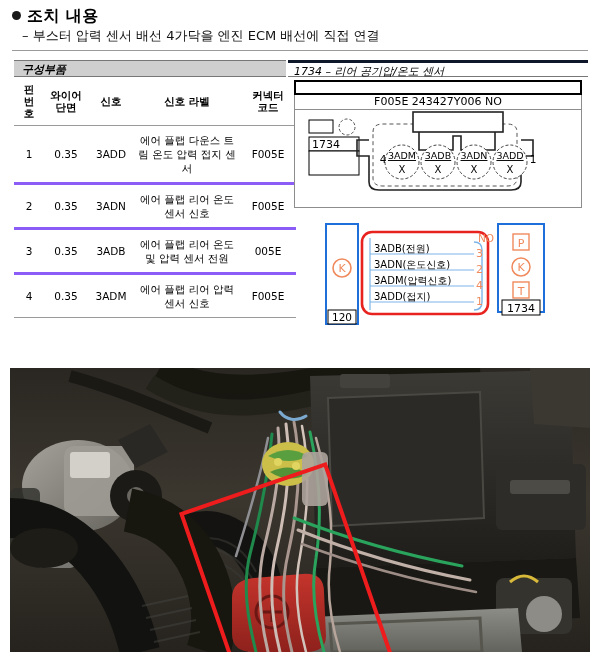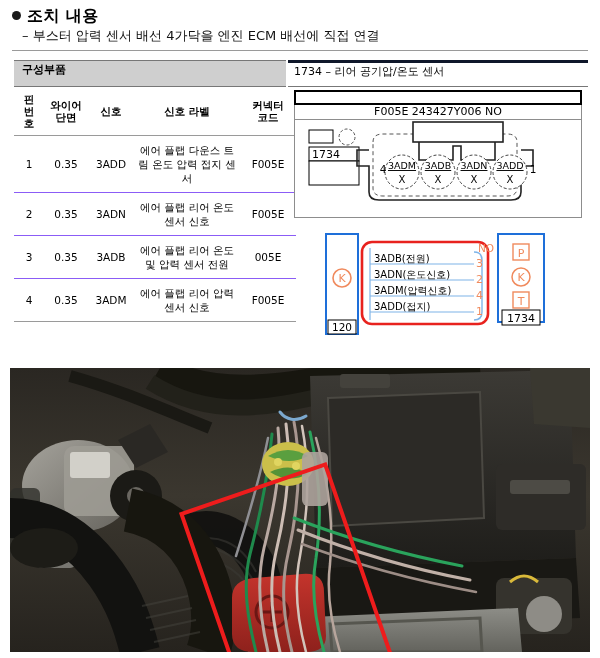--- a/index.html
+++ b/index.html
@@ -19,37 +19,37 @@
     background:#1a1a1a;margin-right:6px;vertical-align:middle;position:relative;top:-1px;}
   .note-sub{font-size:13px;margin-top:4px;padding-left:10px;line-height:15px;color:#111;}
 
   .hr-top{position:absolute;left:12px;top:50px;width:576px;height:1px;background:#9a9a9a;}
 
   
   .left-panel{position:absolute;left:14px;top:60px;width:272px;}
   .right-panel{position:absolute;left:288px;top:60px;width:300px;}
 
   .bar{
-    height:27px;line-height:17px;
+    height:17px;line-height:17px;
     background:#cfcfcf;
     border-top:1px solid #777;border-bottom:1px solid #777;
     font-size:11px;font-weight:bold;padding-left:8px;
-    box-sizing:border-box;color:#000;
+    box-sizing:border-box;color:#000;font-style:italic;
   }
   .bar-plain{background:#fff;border-top:3px solid #0f172a;border-bottom:1px solid #777;
     font-weight:normal;padding-left:6px;}
 
   table.parts{border-collapse:collapse;width:272px;table-layout:fixed;font-size:10.5px;}
   table.parts th{
     font-weight:bold;font-size:10.5px;text-align:center;vertical-align:middle;
     padding:6px 1px;border-bottom:1px solid #9a9a9a;line-height:13px;
   }
   table.parts td{
     text-align:center;vertical-align:middle;padding:7px 2px;
-    border-bottom:1px solid #8b5cf6;line-height:14px;font-size:10.5px;
+    border-bottom:3px solid #8b5cf6;line-height:14px;font-size:10.5px;
   }
   table.parts tr:last-child td{border-bottom:1px solid #9a9a9a;}
   td.lbl{text-align:left;padding-left:5px;padding-right:4px;}
   .c1{width:28px}.c2{width:42px}.c3{width:44px}.c4{width:104px}.c5{width:54px}
   .vstack{display:block;line-height:12px;}
 
   
   .conn-wrap{position:relative;margin-top:3px;}
   .conn-top{border:2px solid #000;height:15px;box-sizing:border-box;margin:0 6px;background:#fff;}
   .conn-code{border:1px solid #8d8d8d;border-top:none;height:15px;line-height:14px;

